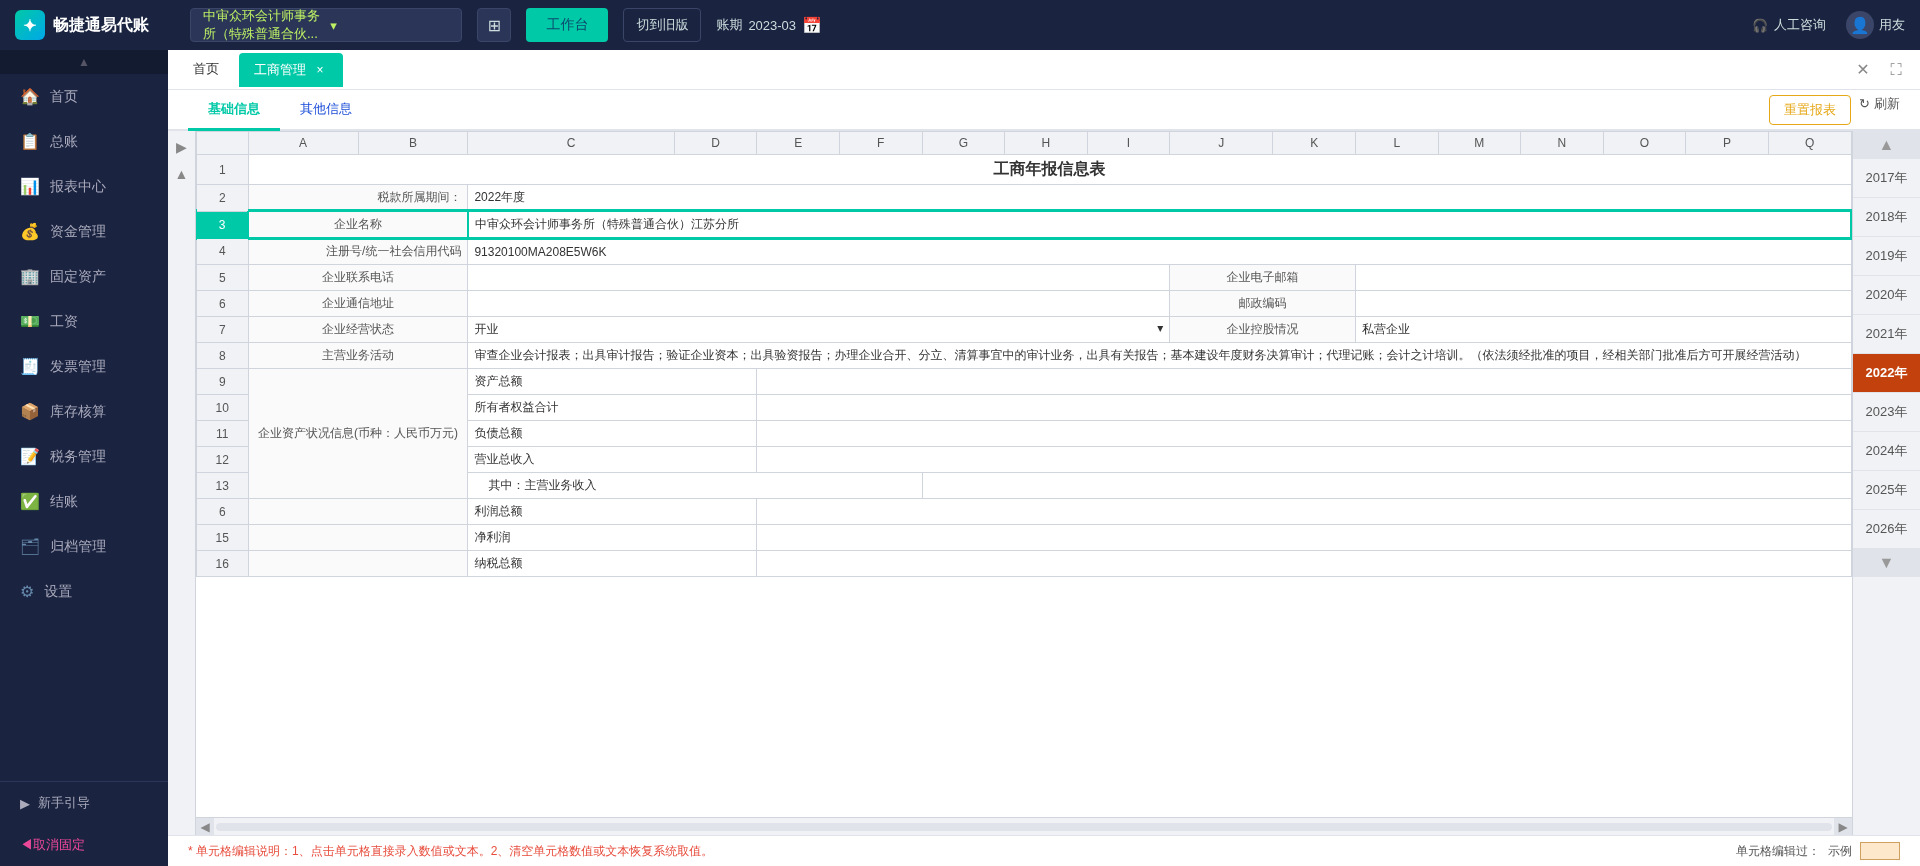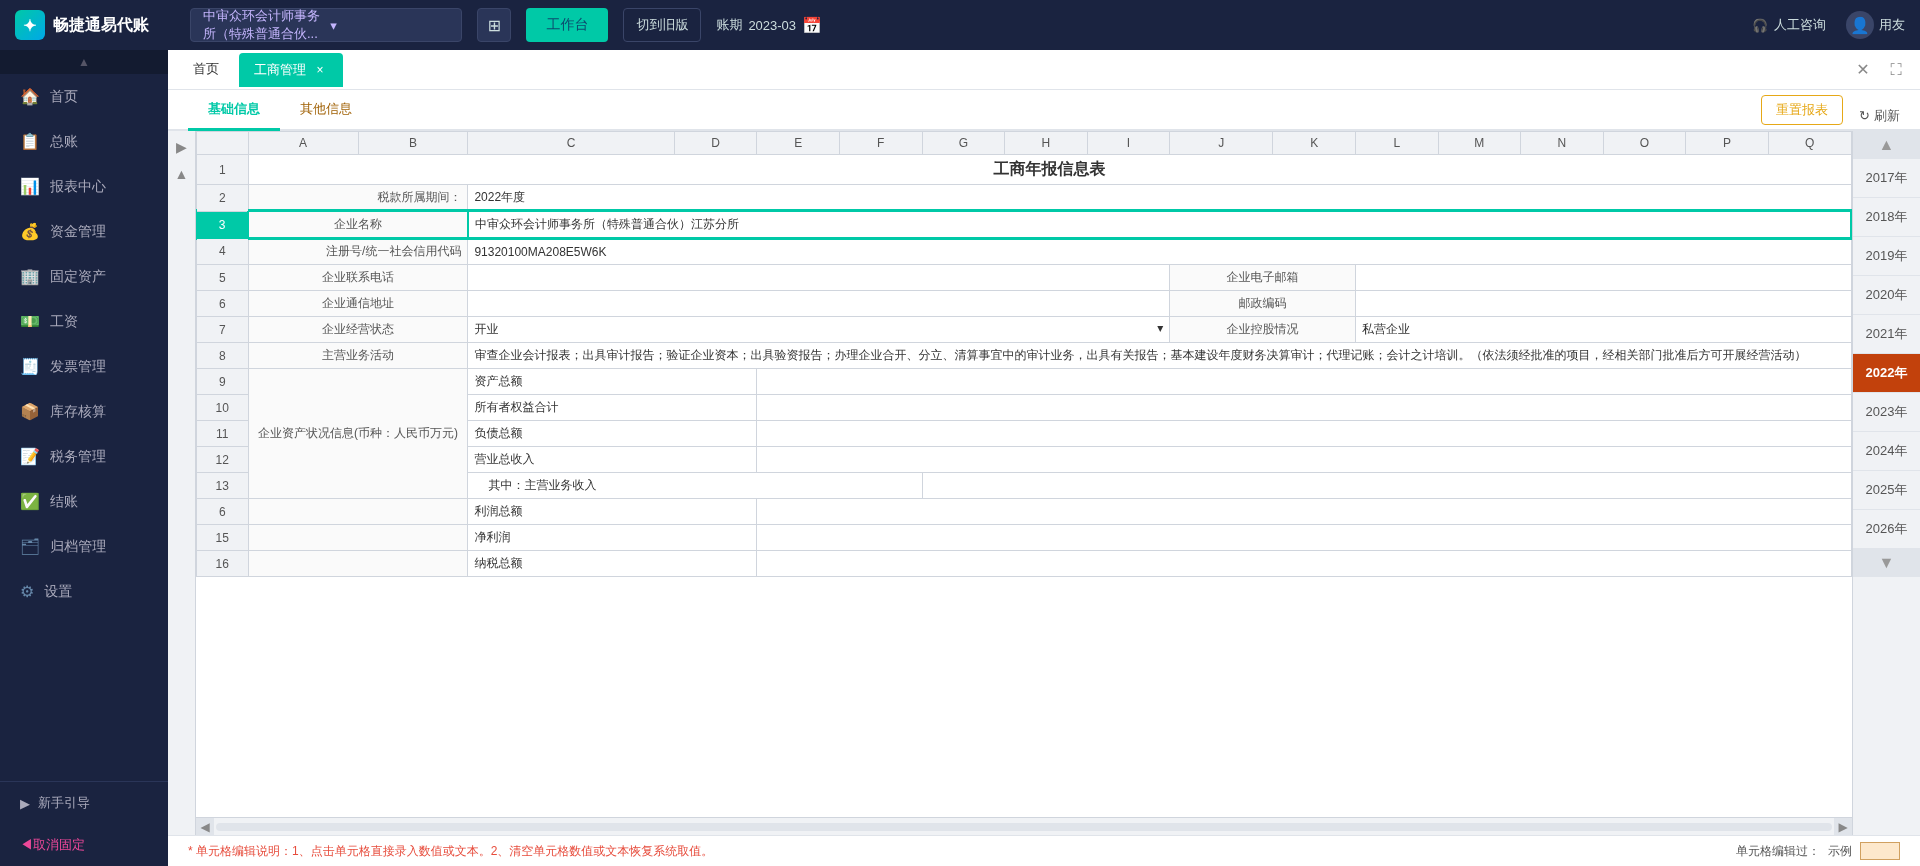--- a/index.html
+++ b/index.html
@@ -32,21 +32,21 @@
       display: flex;
       align-items: center;
       justify-content: center;
       color: white;
       font-size: 16px;
     }
     .company-selector {
       background: #2a3558;
       border: 1px solid #3a4568;
       border-radius: 4px;
-      color: #c4b5fd;
+      color: #bef264;
       padding: 5px 12px;
       display: flex;
       align-items: center;
       gap: 8px;
       cursor: pointer;
       min-width: 260px;
       height: 34px;
     }
     .company-selector span { flex: 1; font-size: 13px; }
     .icon-btn {
@@ -254,34 +254,34 @@
       border-bottom: 2px solid #e0e4ea;
       padding: 0 20px;
       background: #fff;
       flex-shrink: 0;
       position: relative;
     }
     .sub-tab {
       padding: 10px 20px;
       cursor: pointer;
       font-size: 13px;
-      color: #a16207;
+      color: #1d4ed8;
       border-bottom: 3px solid transparent;
       margin-bottom: -2px;
     }
     .sub-tab.active {
       color: #00c9a7;
       border-bottom: 3px solid #00c9a7;
       font-weight: bold;
     }
     .sub-tabs-actions {
       margin-left: auto;
       display: flex;
-      align-items: flex-end;
-      gap: 16px;
+      align-items: flex-start;
+      gap: 8px;
     }
     .reset-btn {
       border: 1px solid #e6a817;
       color: #e6a817;
       background: #fff;
       border-radius: 4px;
       padding: 5px 14px;
       cursor: pointer;
       font-size: 13px;
     }

